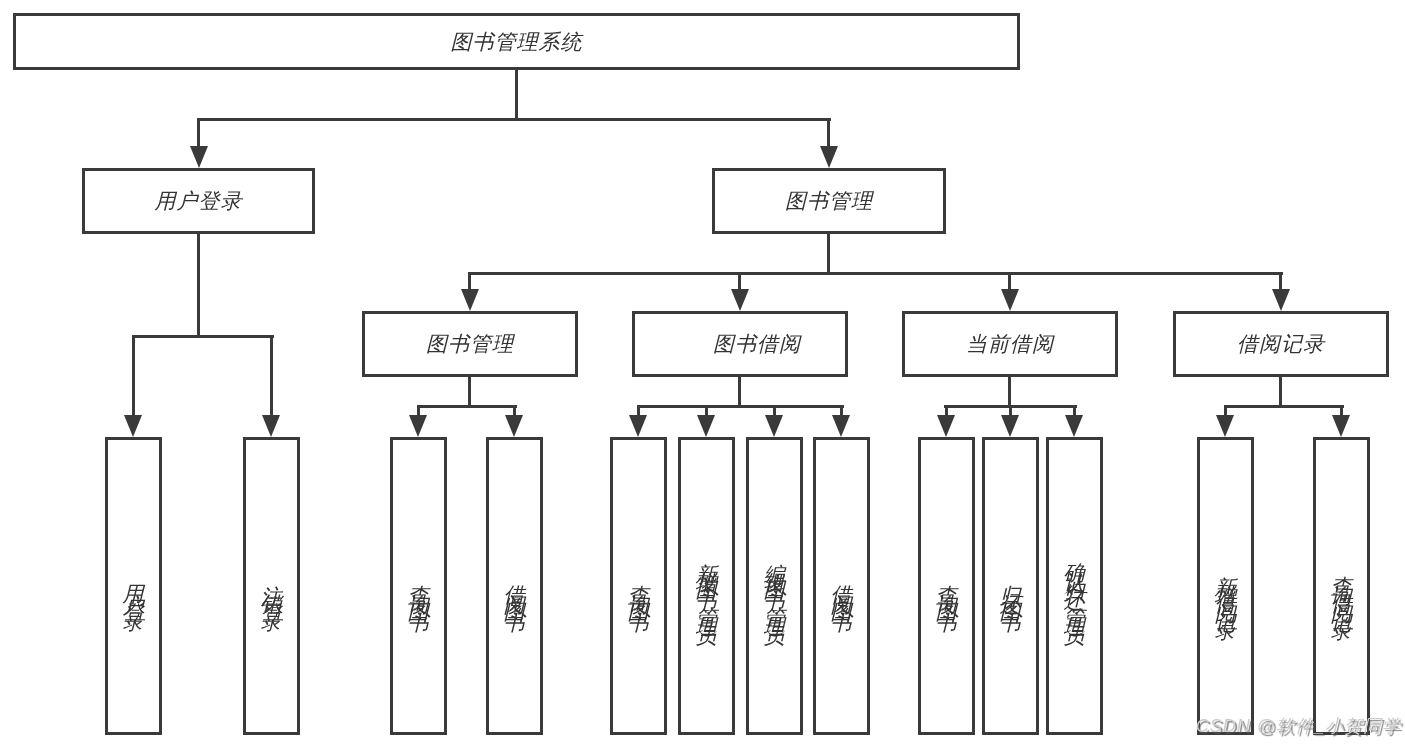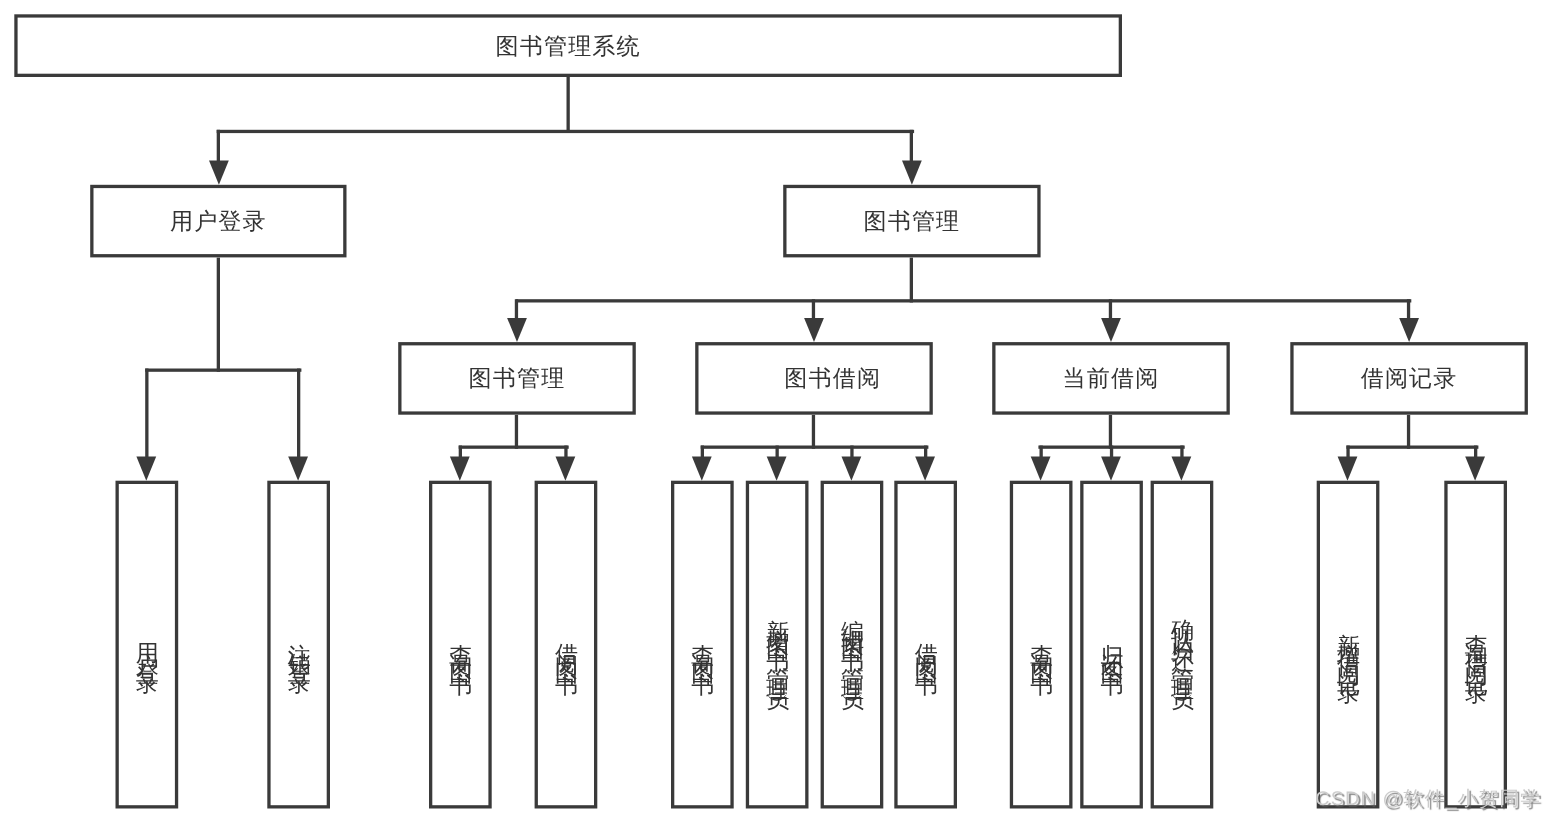--- a/index.html
+++ b/index.html
@@ -3,21 +3,21 @@
 <meta charset="utf-8">
 <style>
   :root{
     --line:#3a3a3a;
     --text:#333333;
     --bg:#ffffff;
     --wm:#cccccc;
   }
   *{box-sizing:border-box;margin:0;padding:0;}
   body{background:#fff;font-family:"Liberation Sans","DejaVu Sans",sans-serif;}
-  #canvas{position:relative;width:1405px;height:747px;background:var(--bg);overflow:hidden;}
+  #canvas{position:relative;width:1405px;height:747px;background:var(--bg);overflow:hidden;font-style:italic;}
 
   
   .node{
     position:absolute;
     background:#fff;
     border:3px solid var(--line);
     display:flex;align-items:center;justify-content:center;
     color:var(--text);
     font-size:21px;
     letter-spacing:1px;

